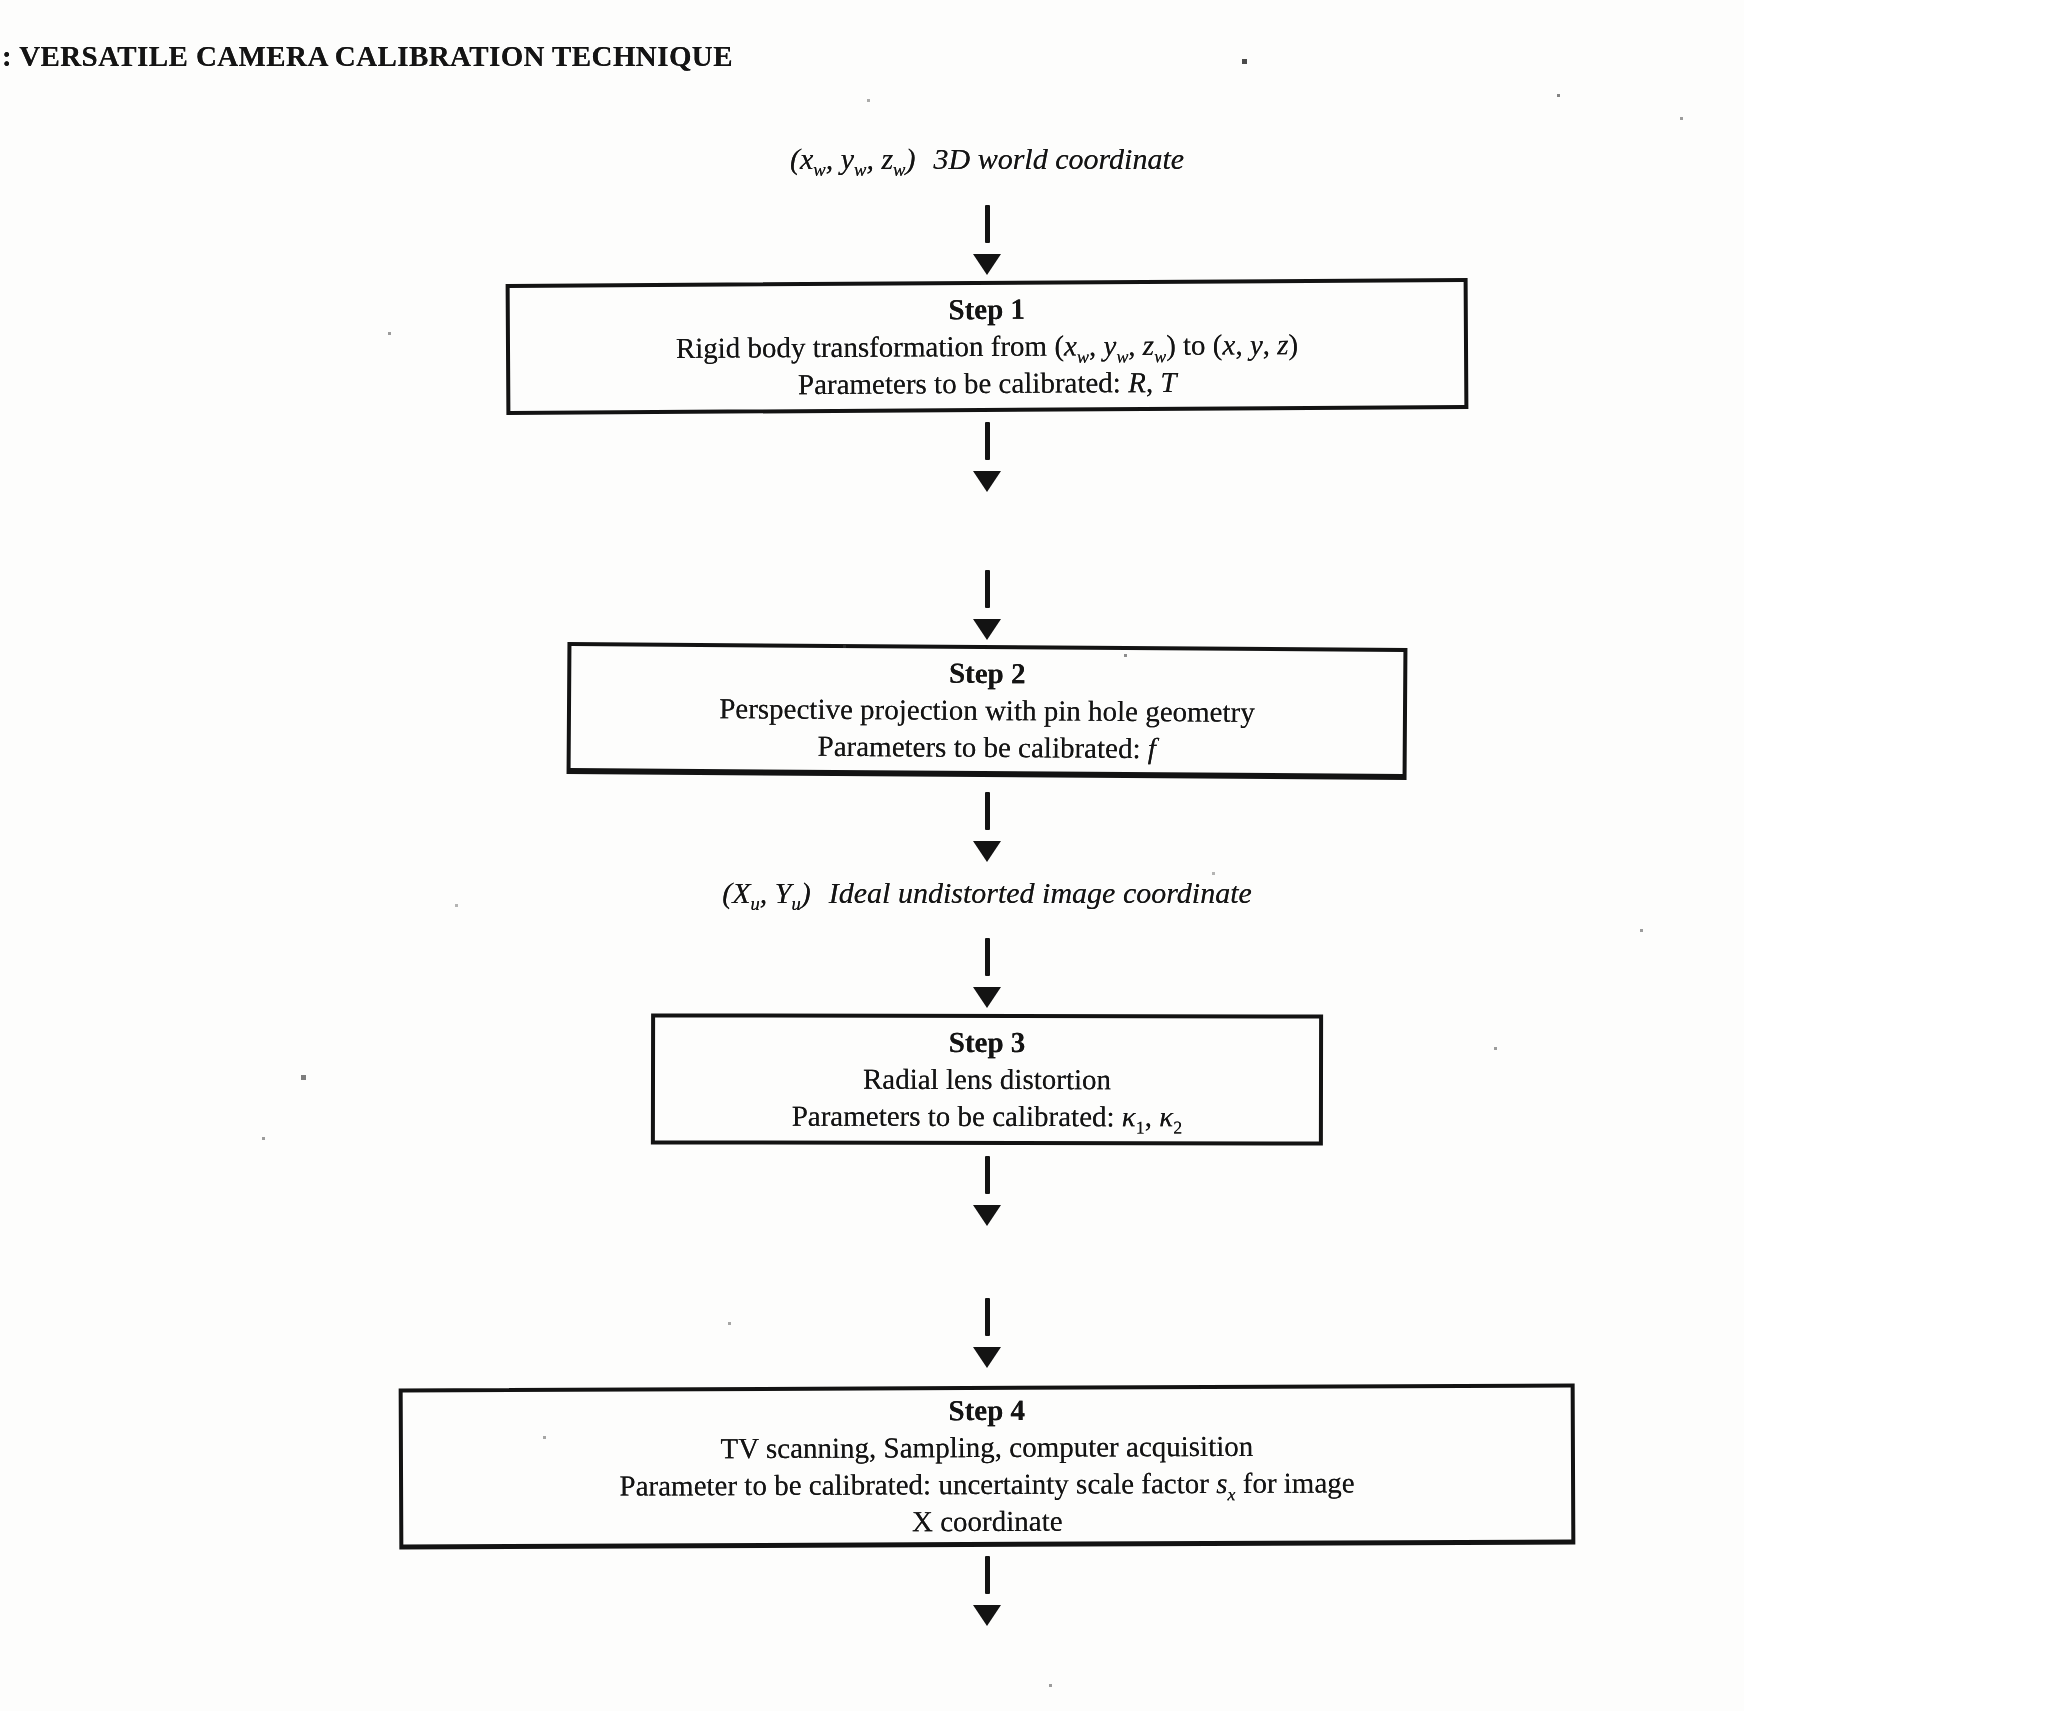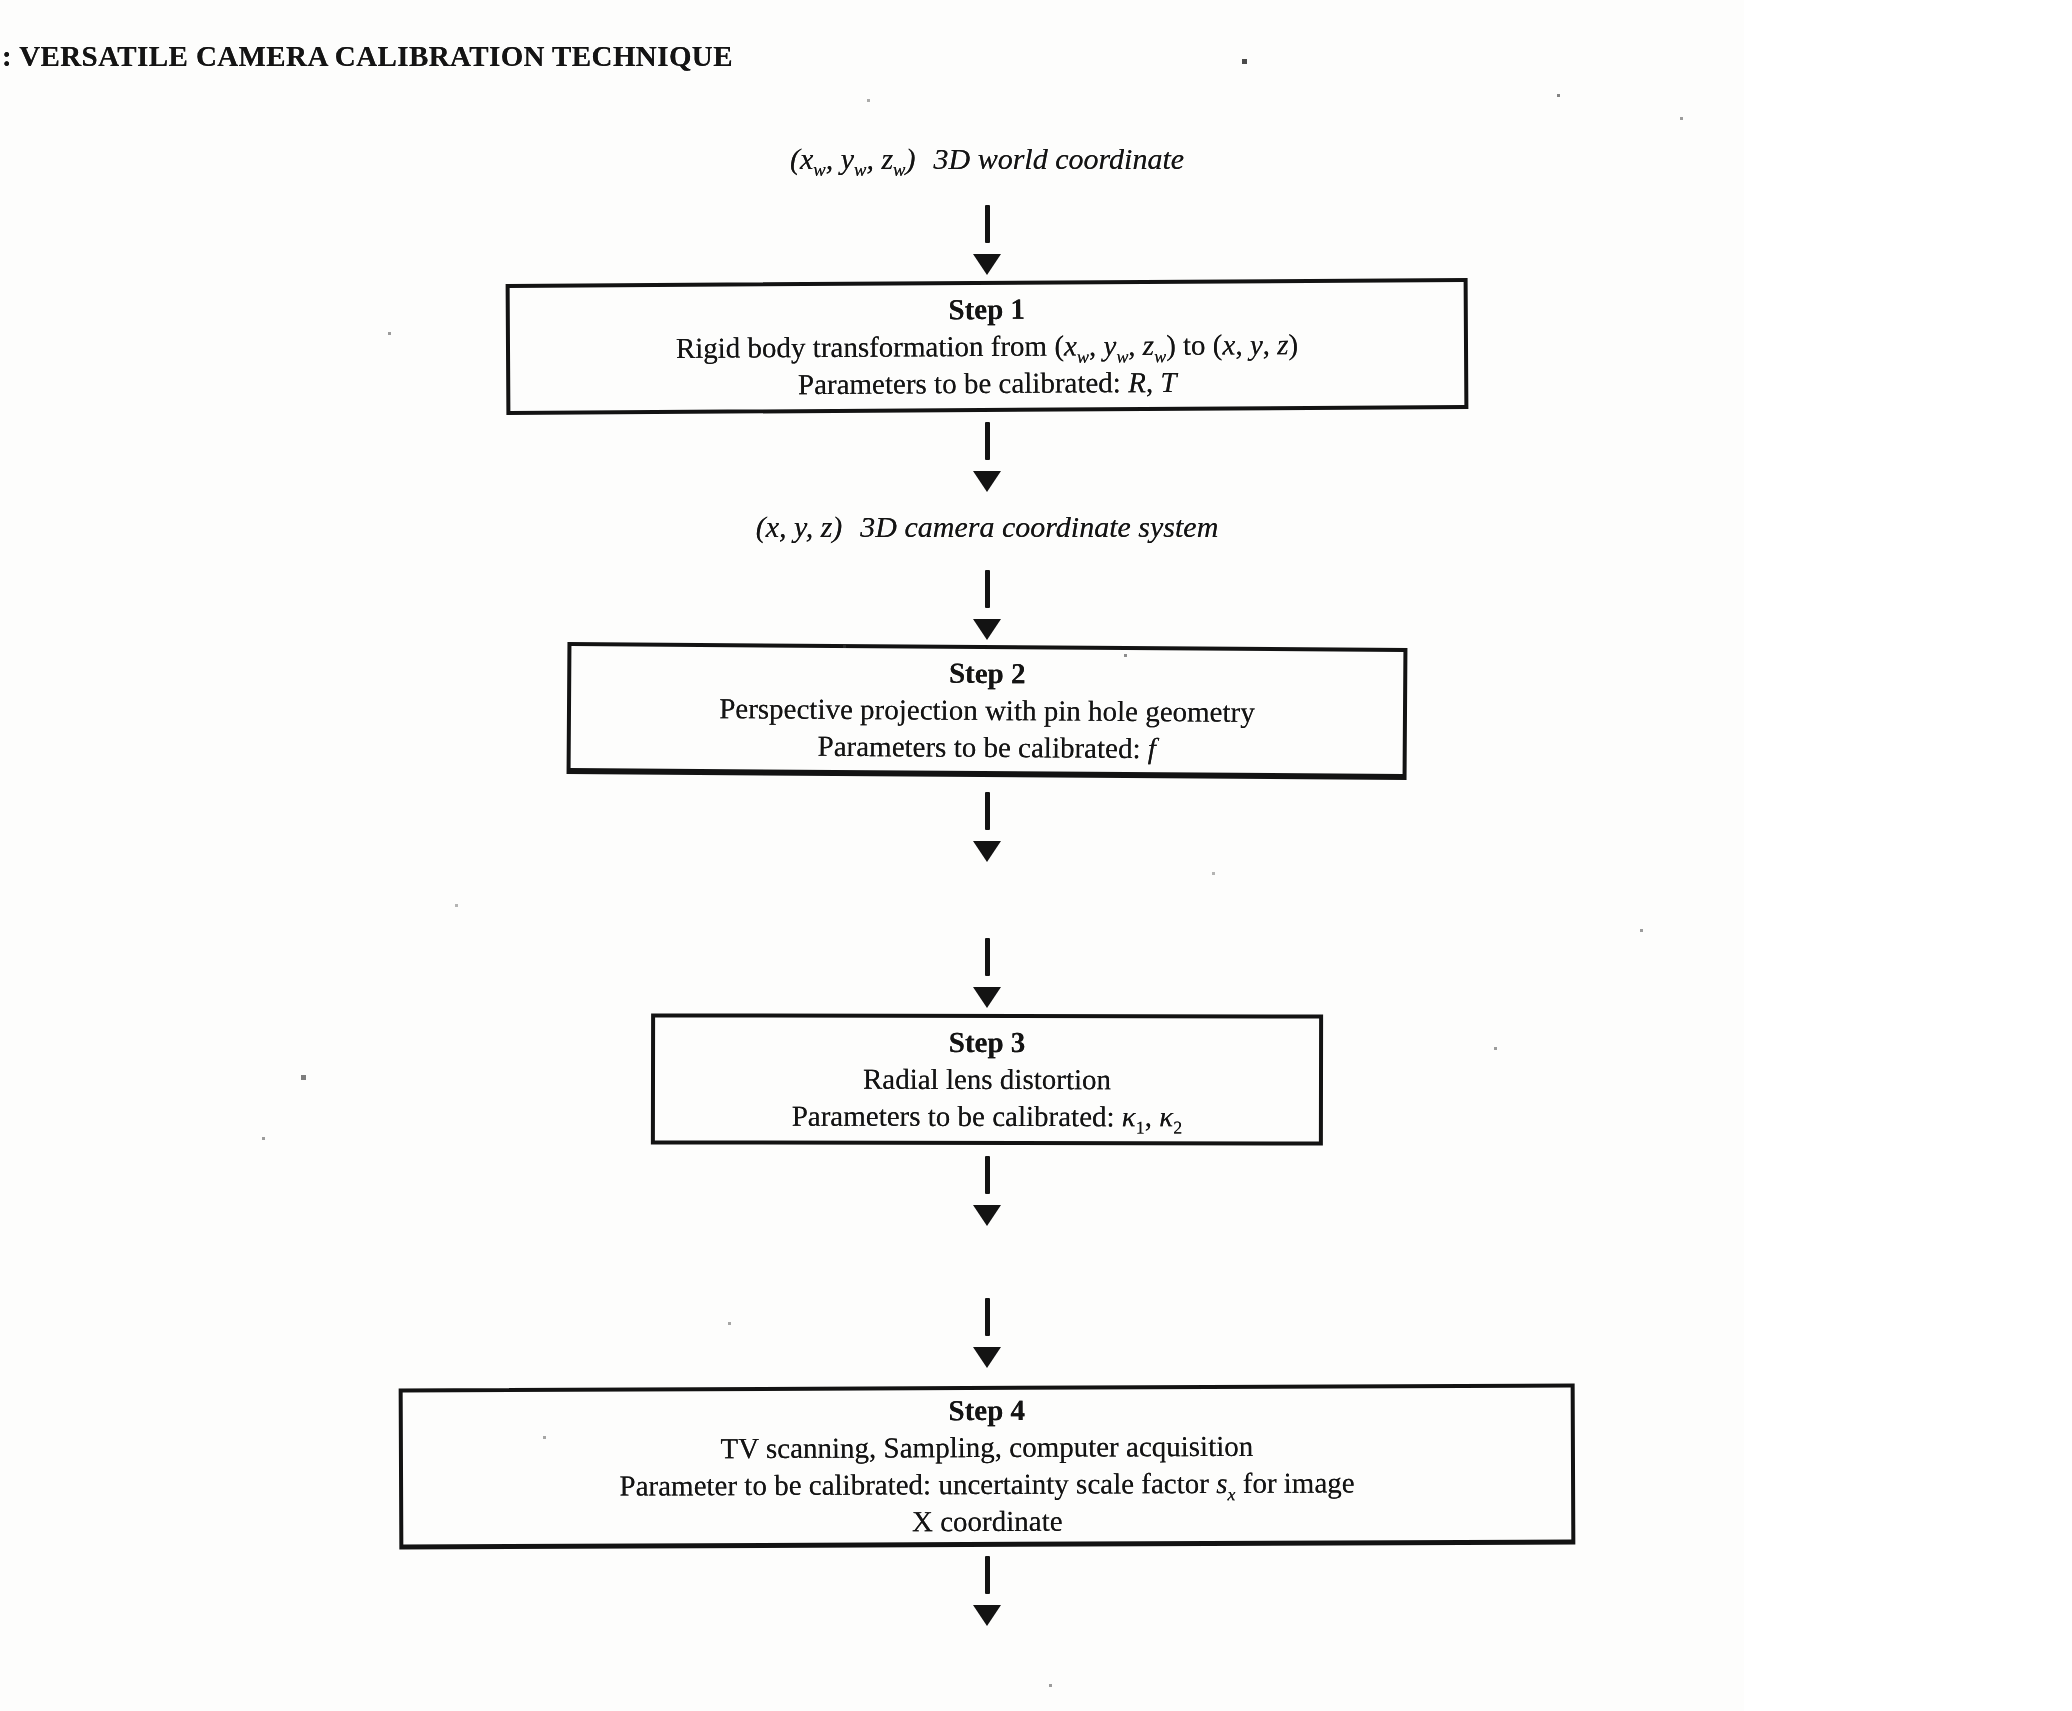--- a/index.html
+++ b/index.html
@@ -138,40 +138,40 @@
     <div class="step-title">Step 1</div>
     <div>Rigid body transformation from (<i>x</i><sub><i>w</i></sub>, <i>y</i><sub><i>w</i></sub>, <i>z</i><sub><i>w</i></sub>) to (<i>x</i>, <i>y</i>, <i>z</i>)</div>
     <div>Parameters to be calibrated: <i>R</i>, <i>T</i></div>
   </div>
 
   <div class="flow-item arrow" style="top:422px">
     <div class="stem"></div>
     <div class="head"></div>
   </div>
 
-  <div class="flow-item flow-label" style="top:510px">
-    <span class="math">(x, y, z)</span><span class="desc">3D camera coordinate system</span>
-  </div>
 
   <div class="flow-item arrow" style="top:570px">
     <div class="stem"></div>
     <div class="head"></div>
   </div>
 
   <div class="flow-item step-box box-2" style="top:645px">
     <div class="step-title">Step 2</div>
     <div>Perspective projection with pin hole geometry</div>
     <div>Parameters to be calibrated: <i>f</i></div>
   </div>
 
   <div class="flow-item arrow" style="top:792px">
     <div class="stem"></div>
     <div class="head"></div>
   </div>
 
+  <div class="flow-item flow-label" style="top:876px">
+    <span class="math">(X<sub>u</sub>, Y<sub>u</sub>)</span><span class="desc">Ideal undistorted image coordinate</span>
+  </div>
 
   <div class="flow-item arrow" style="top:938px">
     <div class="stem"></div>
     <div class="head"></div>
   </div>
 
   <div class="flow-item step-box box-3" style="top:1014px">
     <div class="step-title">Step 3</div>
     <div>Radial lens distortion</div>
     <div>Parameters to be calibrated: <i>κ</i><sub>1</sub>, <i>κ</i><sub>2</sub></div>

